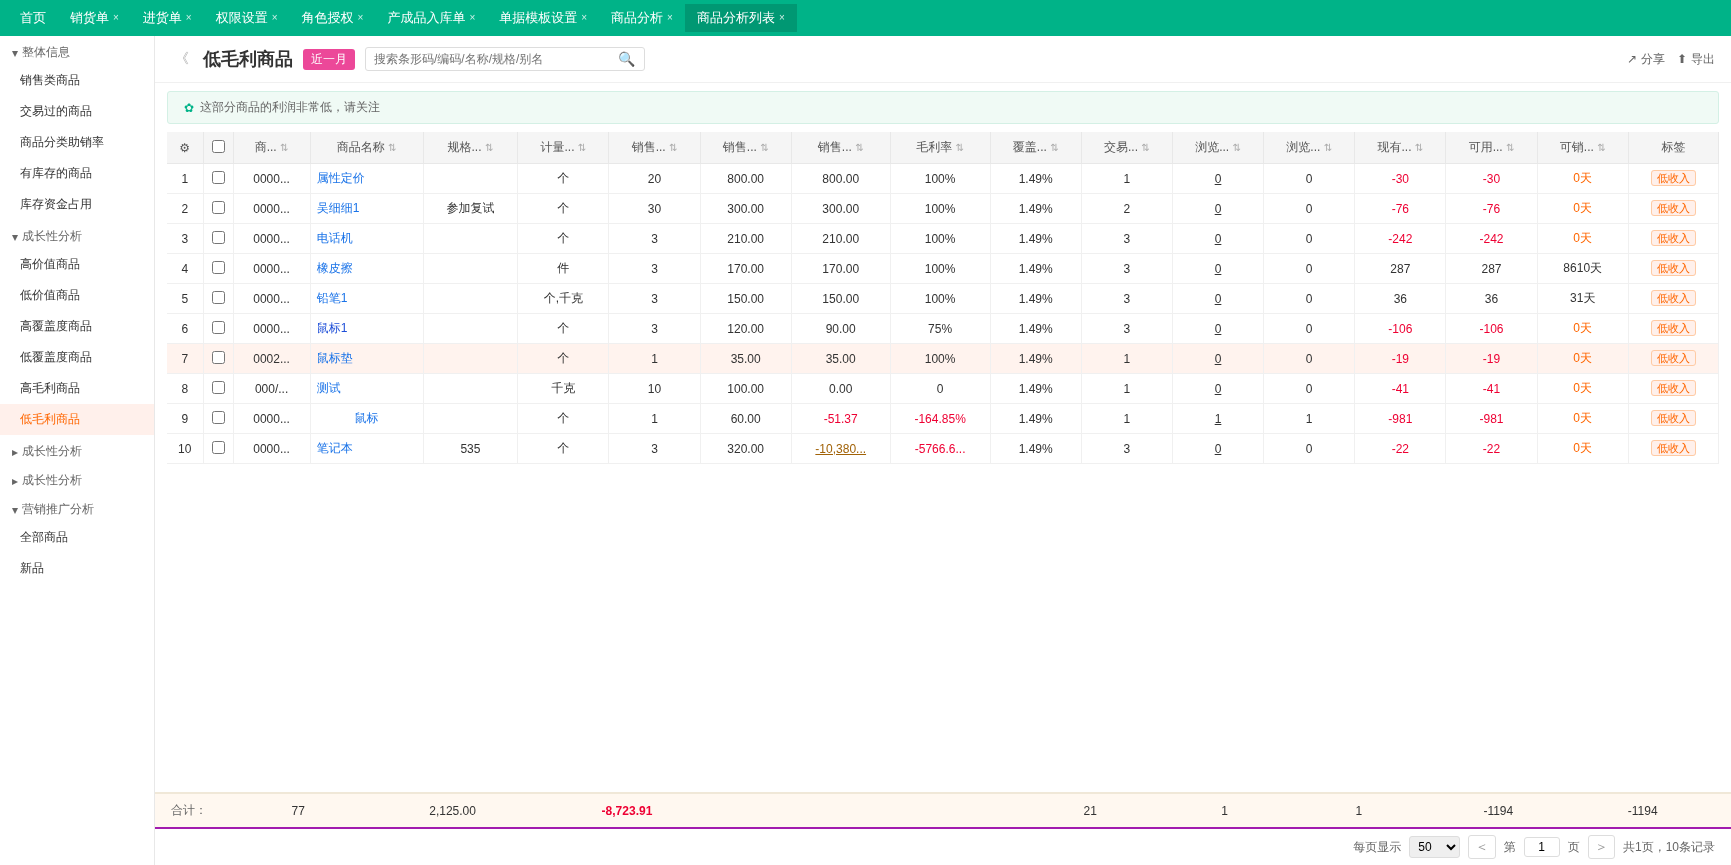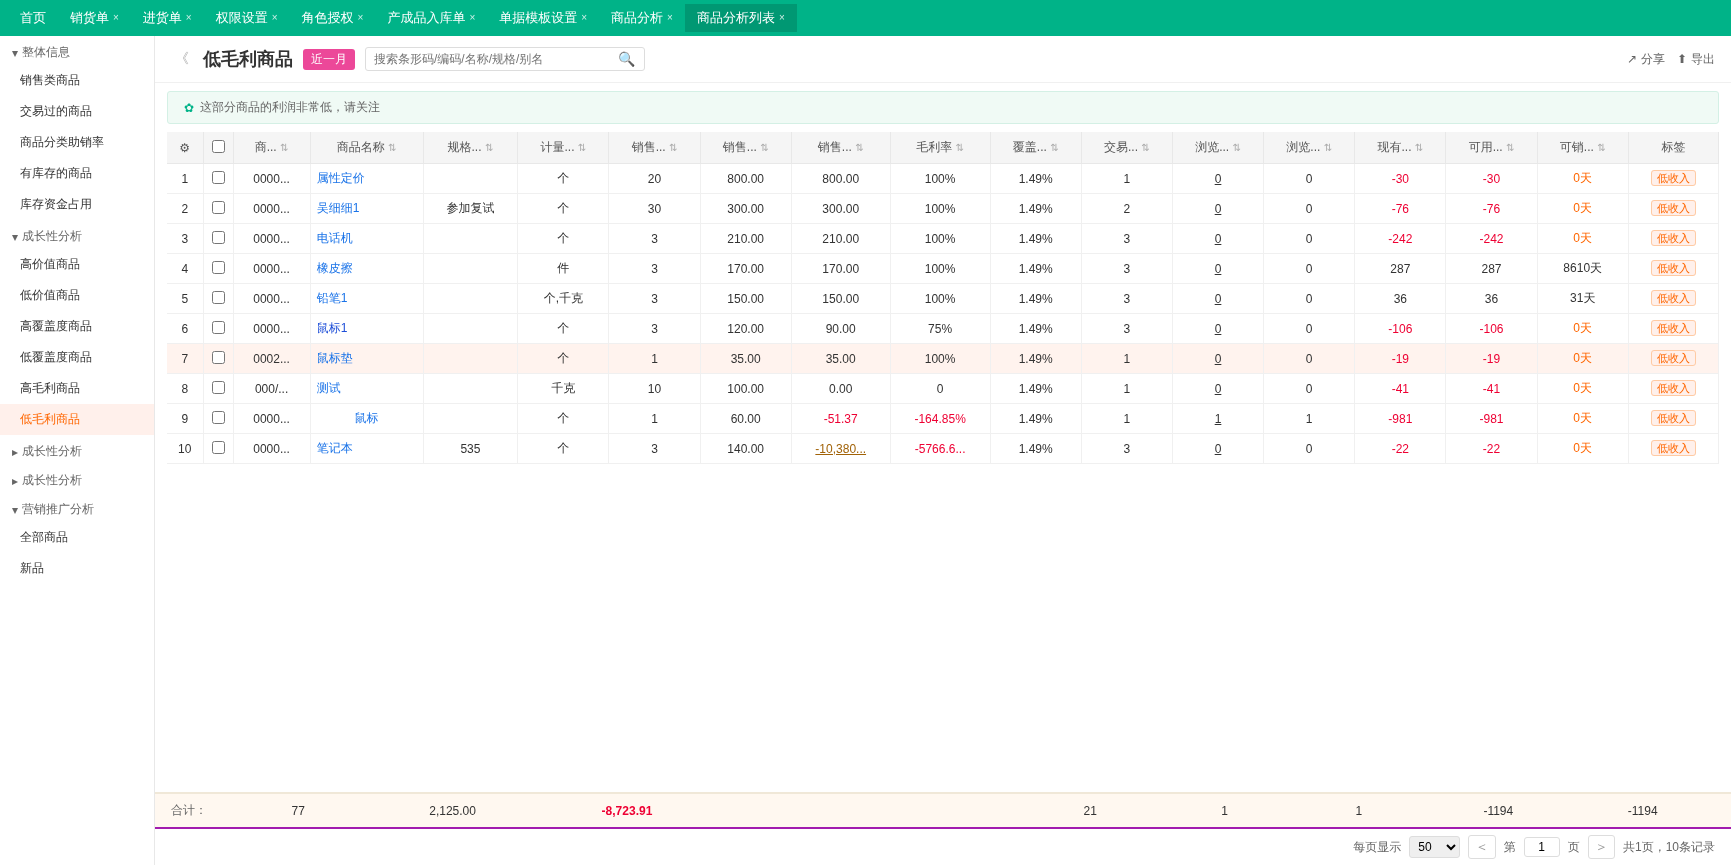--- a/index.html
+++ b/index.html
@@ -556,21 +556,21 @@
       <td><span class="tag-badge">低收入</span></td>
     </tr>
             <tr>
       <td>10</td>
       <td><input type="checkbox" style=""></td>
       <td>0000...</td>
       <td style="text-align:left;cursor:pointer;color:#1a73e8;font-family:Liberation Serif, serif;">笔记本</td>
       <td>535</td>
       <td>个</td>
       <td>3</td>
-      <td>140.00</td>
+      <td>320.00</td>
       <td style="color:#a16207;text-decoration:underline;">-10,380...</td>
       <td style="color:#e03;">-5766.6...</td>
       <td>1.49%</td>
       <td>3</td>
       <td><span class="underline">0</span></td>
       <td>0</td>
       <td style="color:#e03;">-22</td>
       <td style="color:#e03;">-22</td>
       <td style="color:#ff6600;">0天</td>
       <td><span class="tag-badge">低收入</span></td>

